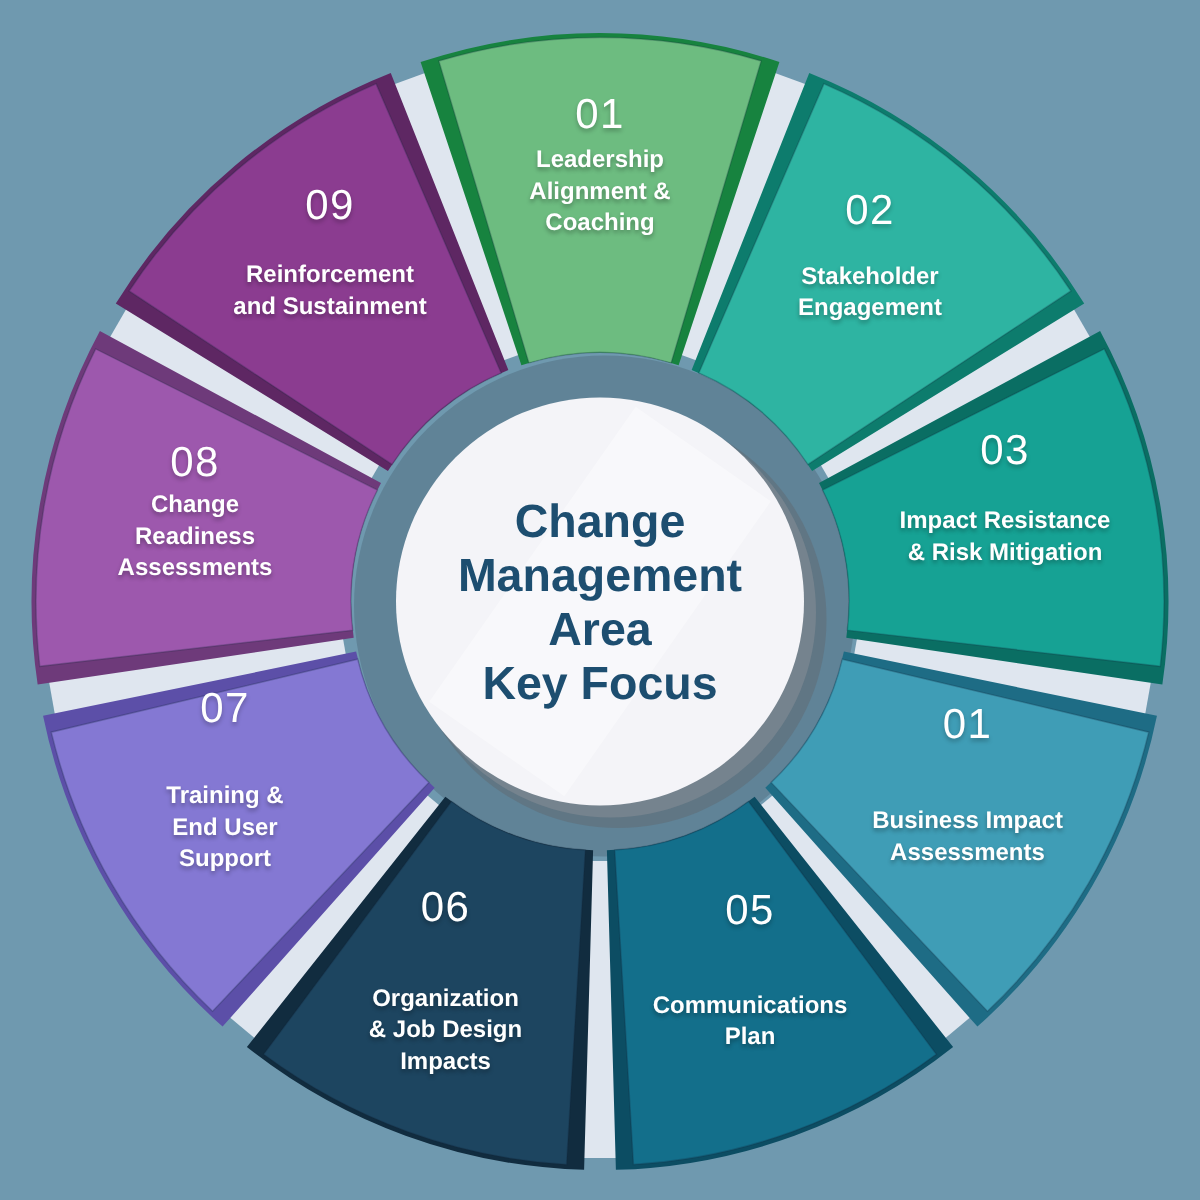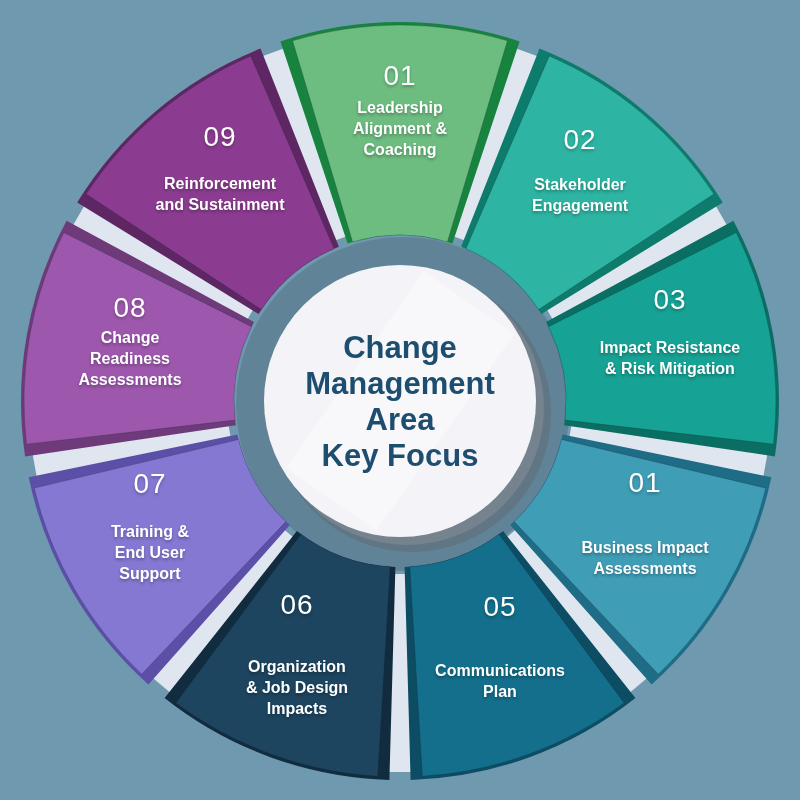--- a/index.html
+++ b/index.html
@@ -88,21 +88,21 @@
       <div class="seg-label" style="left: 500px; top: 681px;">
         <div>Communications</div>
         <div>Plan</div>
       </div>
       <div class="seg-num" style="left: 297px; top: 605px;">06</div>
       <div class="seg-label" style="left: 297px; top: 687px;">
         <div>Organization</div>
         <div>&amp; Job Design</div>
         <div>Impacts</div>
       </div>
-      <div class="seg-num" style="left: 150px; top: 484px;">07</div>
+      <div class="seg-num" style="left: 150px; top: 472px;">07</div>
       <div class="seg-label" style="left: 150px; top: 552px;">
         <div>Training &amp;</div>
         <div>End User</div>
         <div>Support</div>
       </div>
       <div class="seg-num" style="left: 130px; top: 298px; margin-top: 10px;">08</div>
       <div class="seg-label" style="left: 130px; top: 358px;">
         <div>Change</div>
         <div>Readiness</div>
         <div>Assessments</div>

